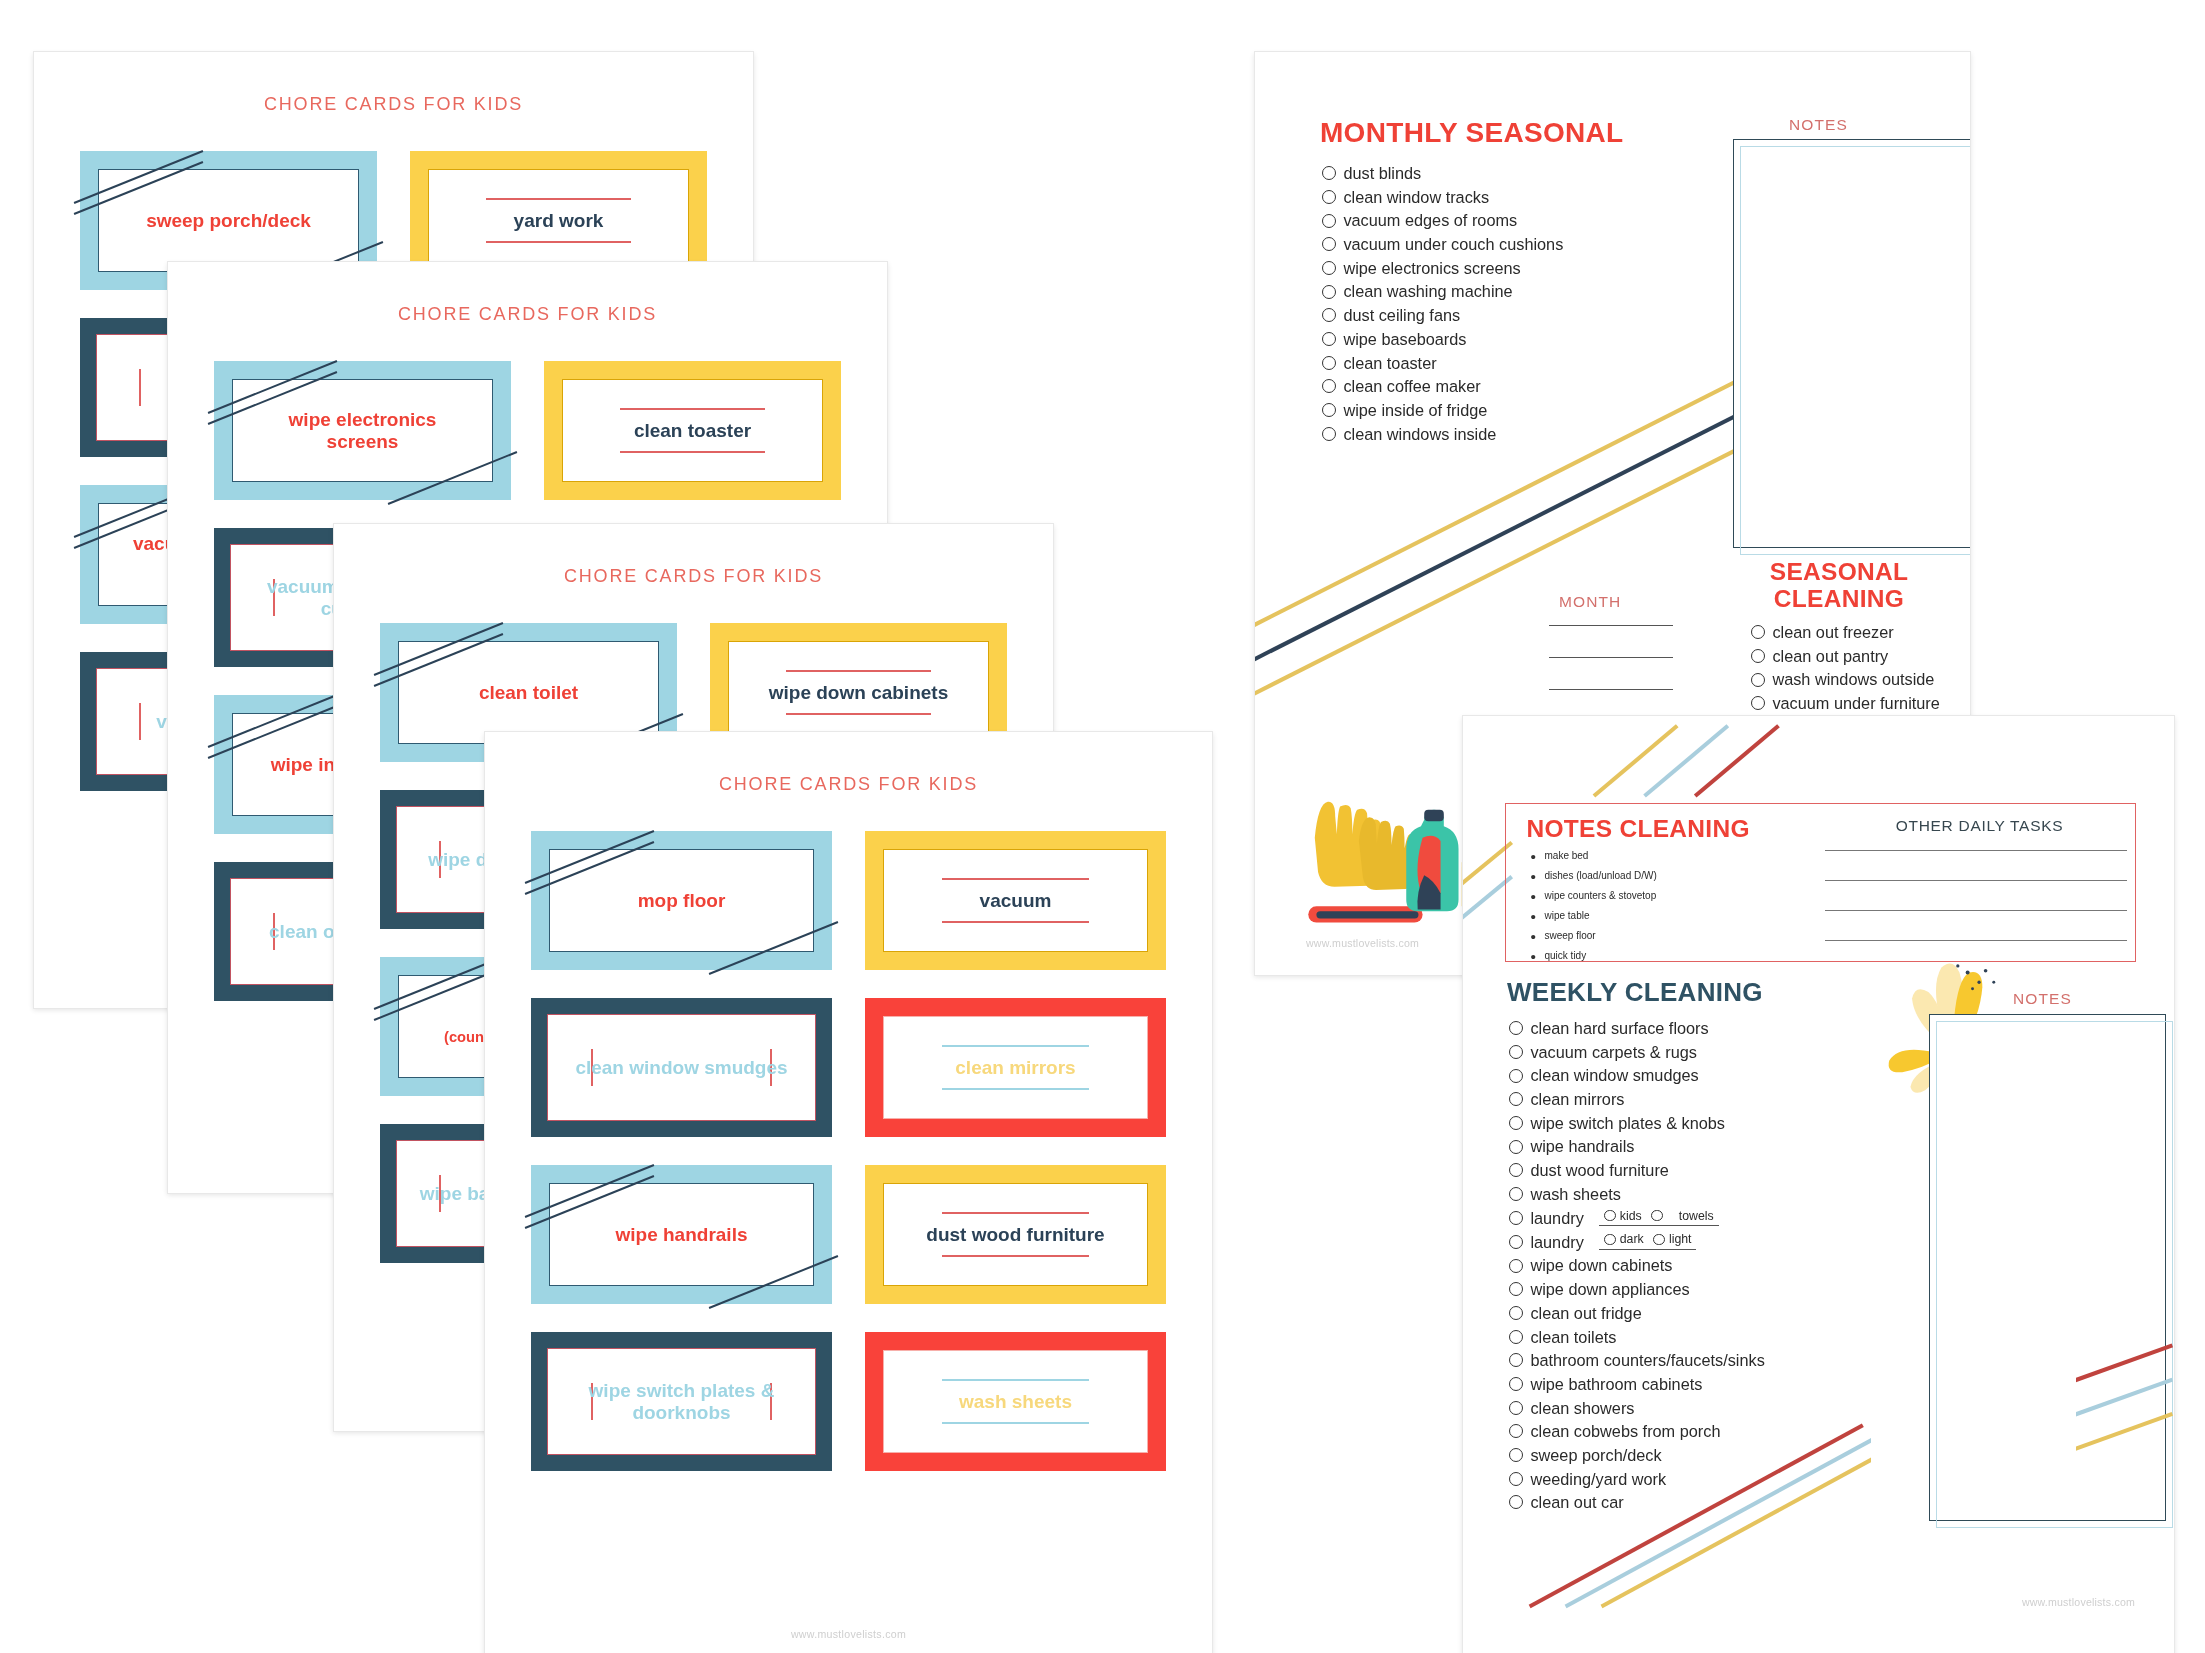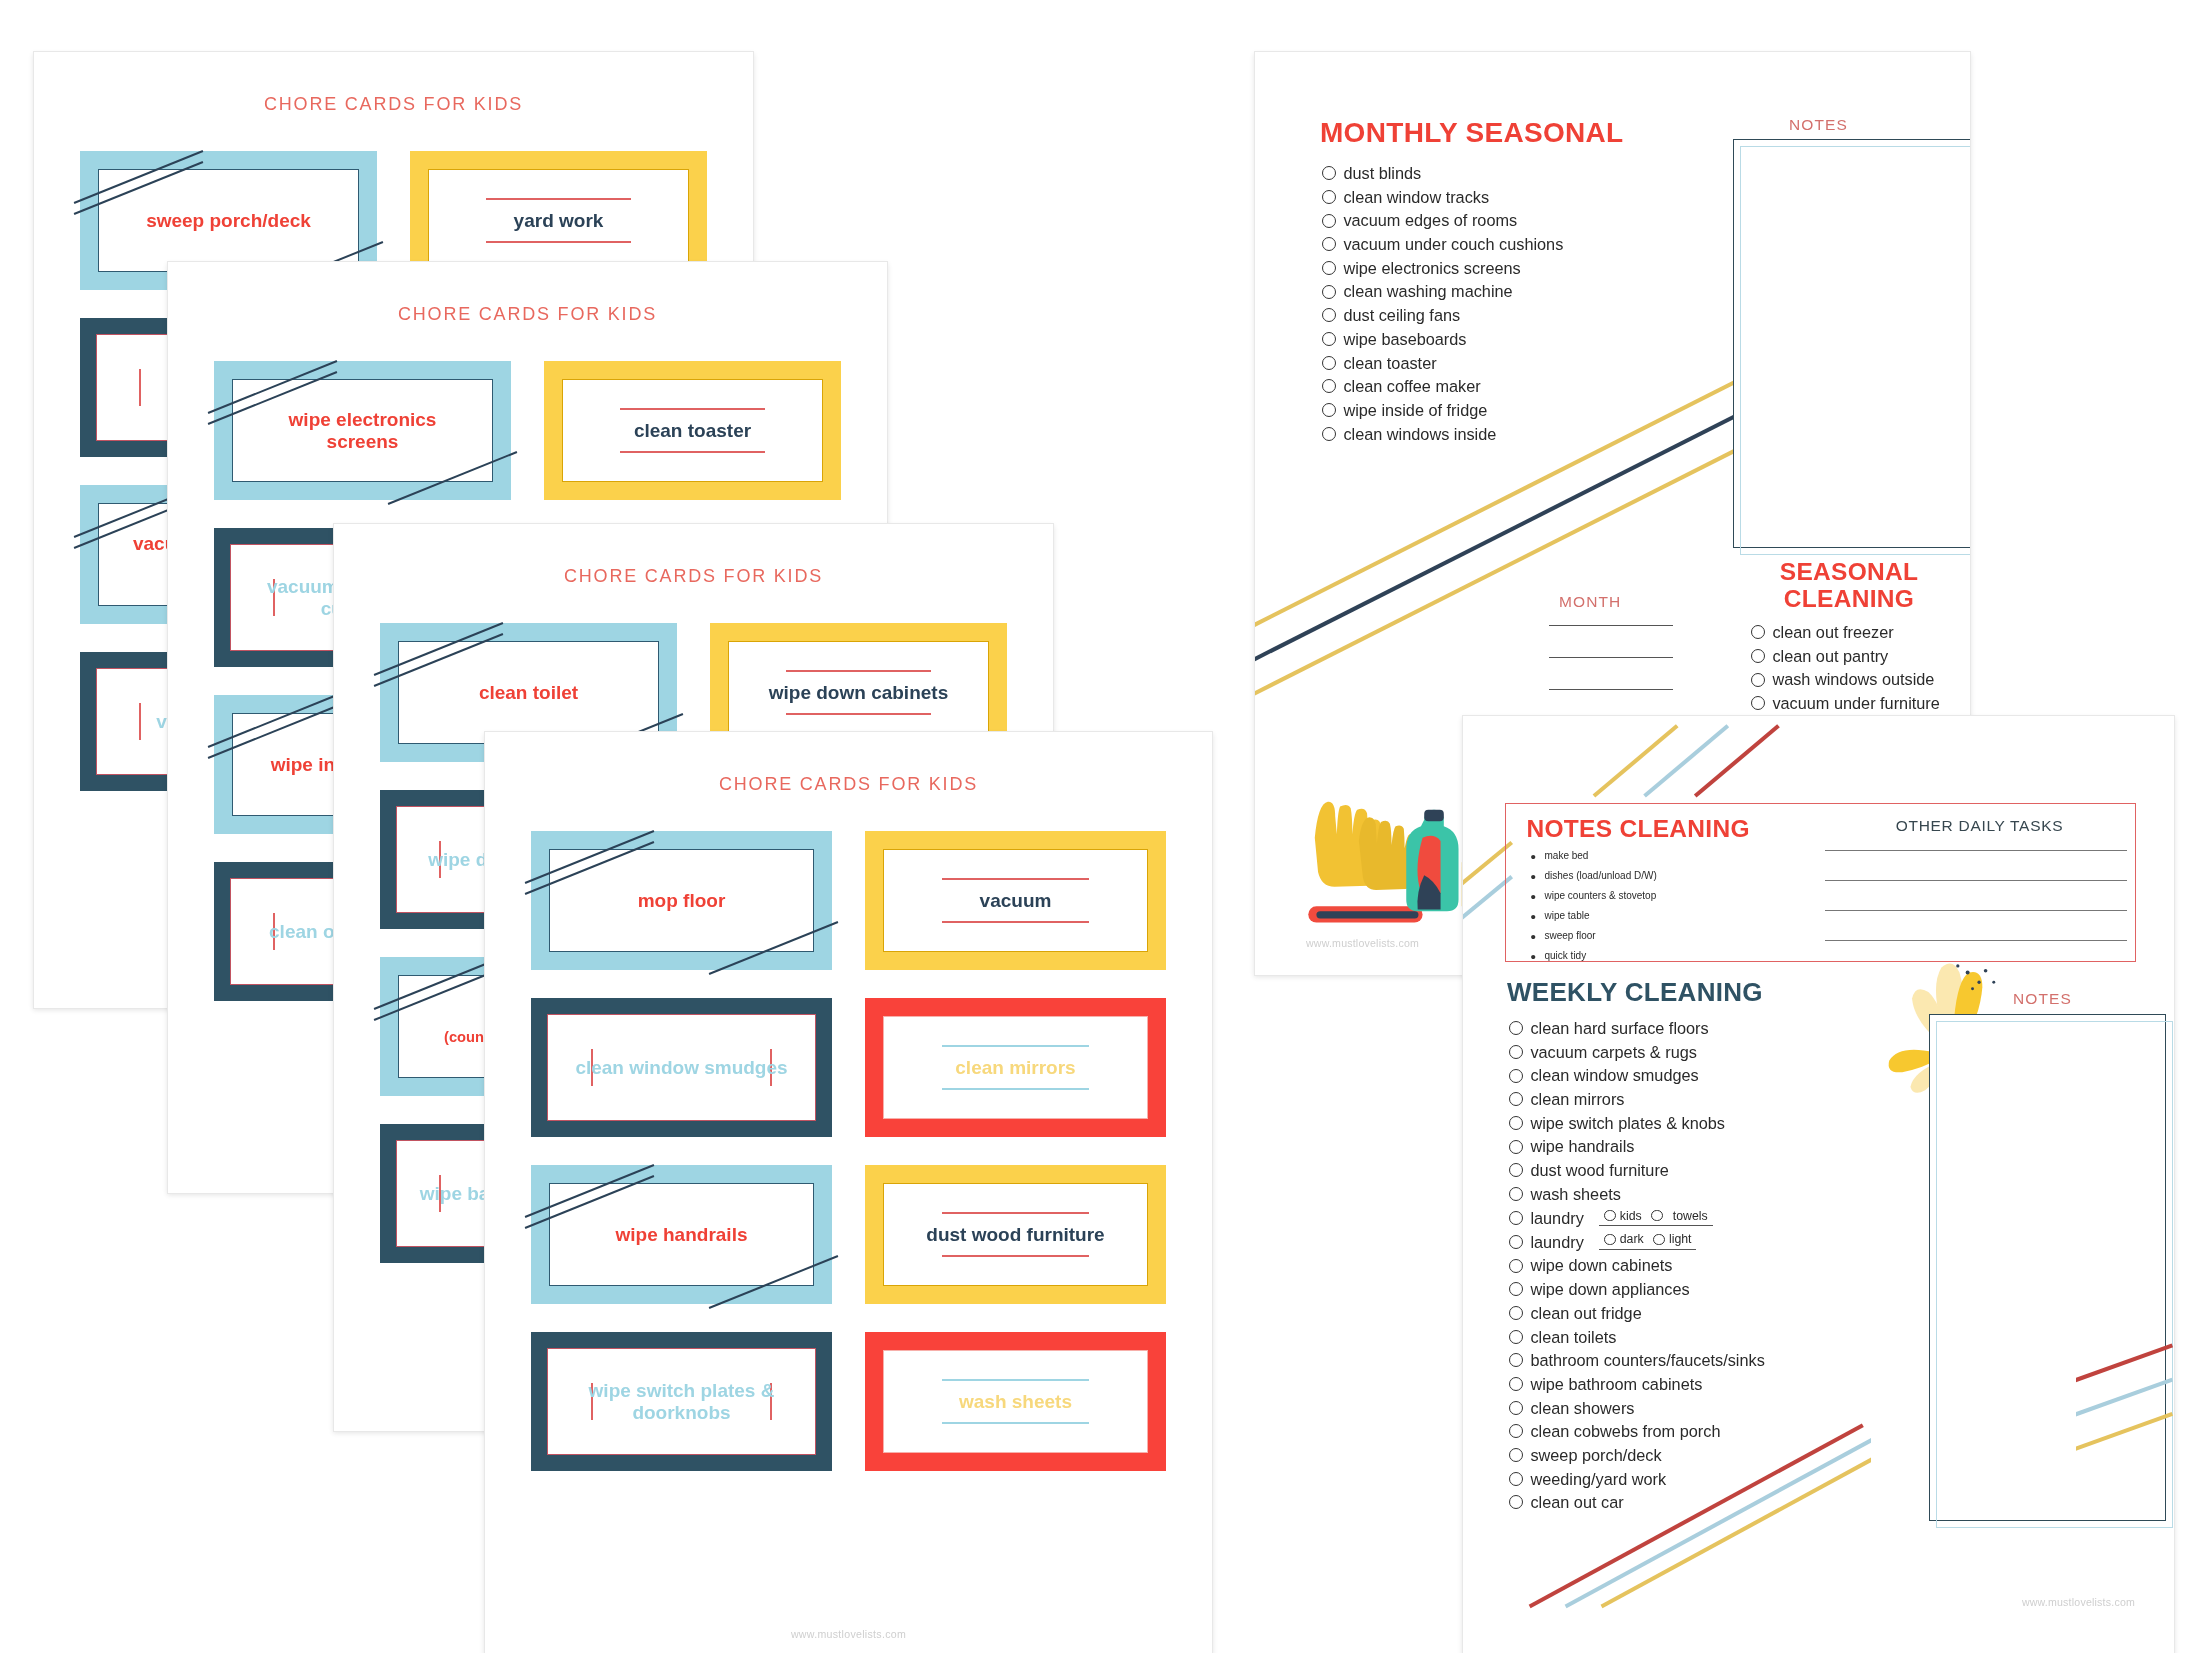--- a/index.html
+++ b/index.html
@@ -453,21 +453,21 @@
           <span>clean windows inside</span>
         </li>
       </ul>
 
     <div class="notes-label" style="position:absolute;left:441px;top:64px;width:245px;">NOTES</div>
     <div style="position:absolute;left:478px;top:87px;width:245px;height:408px;">
       <div style="position:absolute;left:0;top:0;width:243px;height:407px;border:1.6px solid #2f4a57;background:#fff;"></div>
       <div class="notes-box2" style="left:6.5px;top:7.4px;width:243px;height:407px;"></div>
     </div>
 
-    <h2 class="sec-title red-title" style="position:absolute;left:500px;top:506px;margin:0;font-size:24.5px;width:188px;text-align:center;line-height:1.12;">SEASONAL CLEANING</h2>
+    <h2 class="sec-title red-title" style="position:absolute;left:490px;top:506px;margin:0;font-size:24.5px;width:188px;text-align:center;line-height:1.12;">SEASONAL CLEANING</h2>
 
     <div style="position:absolute;left:304px;top:541px;font-size:15.5px;color:#d3706c;letter-spacing:1.1px;">MONTH</div>
     <div id="month-blanks" style="position:absolute;left:294px;top:573px;width:124px;">
         <div class="blank-line" style="margin-bottom: 31px;"></div>
         <div class="blank-line" style="margin-bottom: 31px;"></div>
         <div class="blank-line" style="margin-bottom: 31px;"></div>
       </div>
 
     <ul class="checks" id="seasonal-list" style="position:absolute;left:496px;top:572px;width:270px;">
         <li>
@@ -573,21 +573,21 @@
           <span>wash sheets</span>
         </li>
         <li>
           <span class="radio"></span>
           <span>laundry</span>
           <span style="display: inline-flex; align-items: center; gap: 9.8px; margin-left: 8.2px; border-bottom: 1.3px solid rgb(85, 85, 85); padding: 0px 4.9px 3.3px;">
             <span style="display: inline-flex; align-items: center; gap: 4.1px; font-size: 12.3px;">
               <span class="radio sm"></span>
               <span>kids</span>
             </span>
-            <span style="display: inline-flex; align-items: center; gap: 10px; font-size: 12.3px;">
+            <span style="display: inline-flex; align-items: center; gap: 16px; font-size: 12.3px;">
               <span class="radio sm"></span>
               <span>towels</span>
             </span>
           </span>
         </li>
         <li>
           <span class="radio"></span>
           <span>laundry</span>
           <span style="display: inline-flex; align-items: center; gap: 9.8px; margin-left: 8.2px; border-bottom: 1.3px solid rgb(85, 85, 85); padding: 0px 4.9px 3.3px;">
             <span style="display: inline-flex; align-items: center; gap: 4.1px; font-size: 12.3px;">

